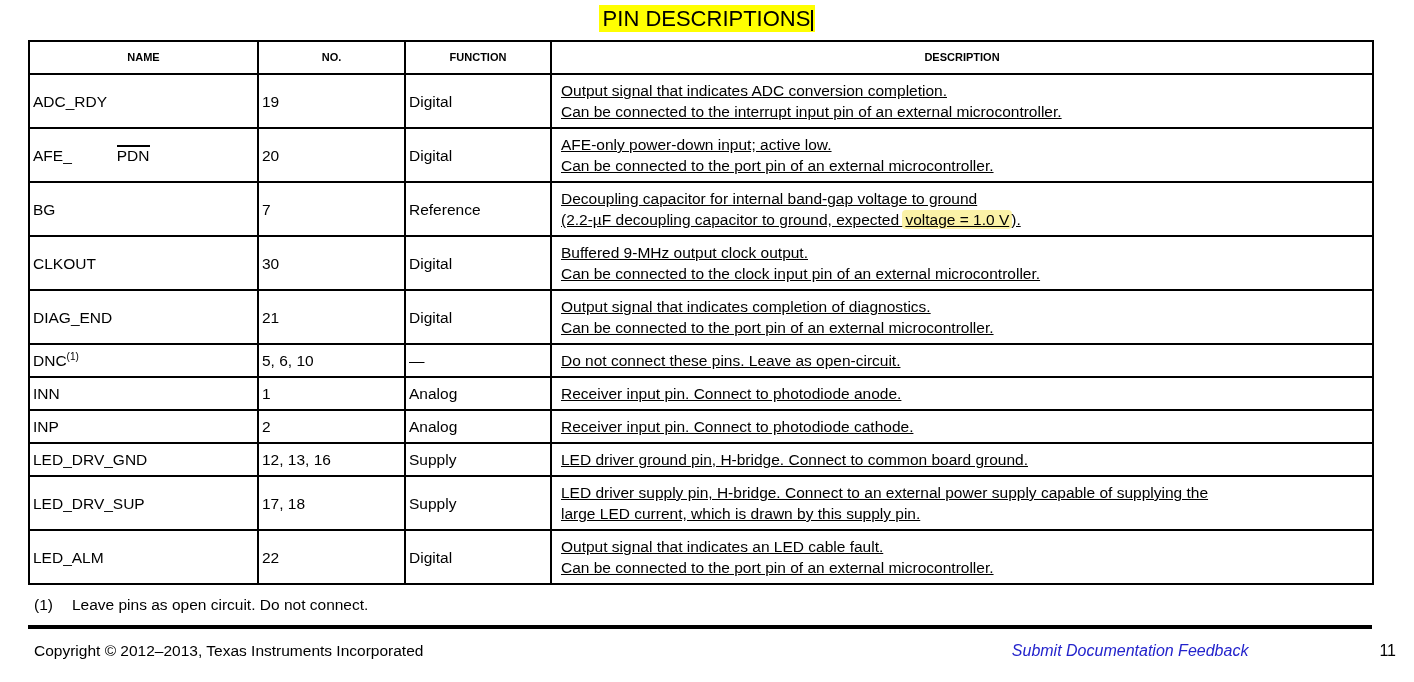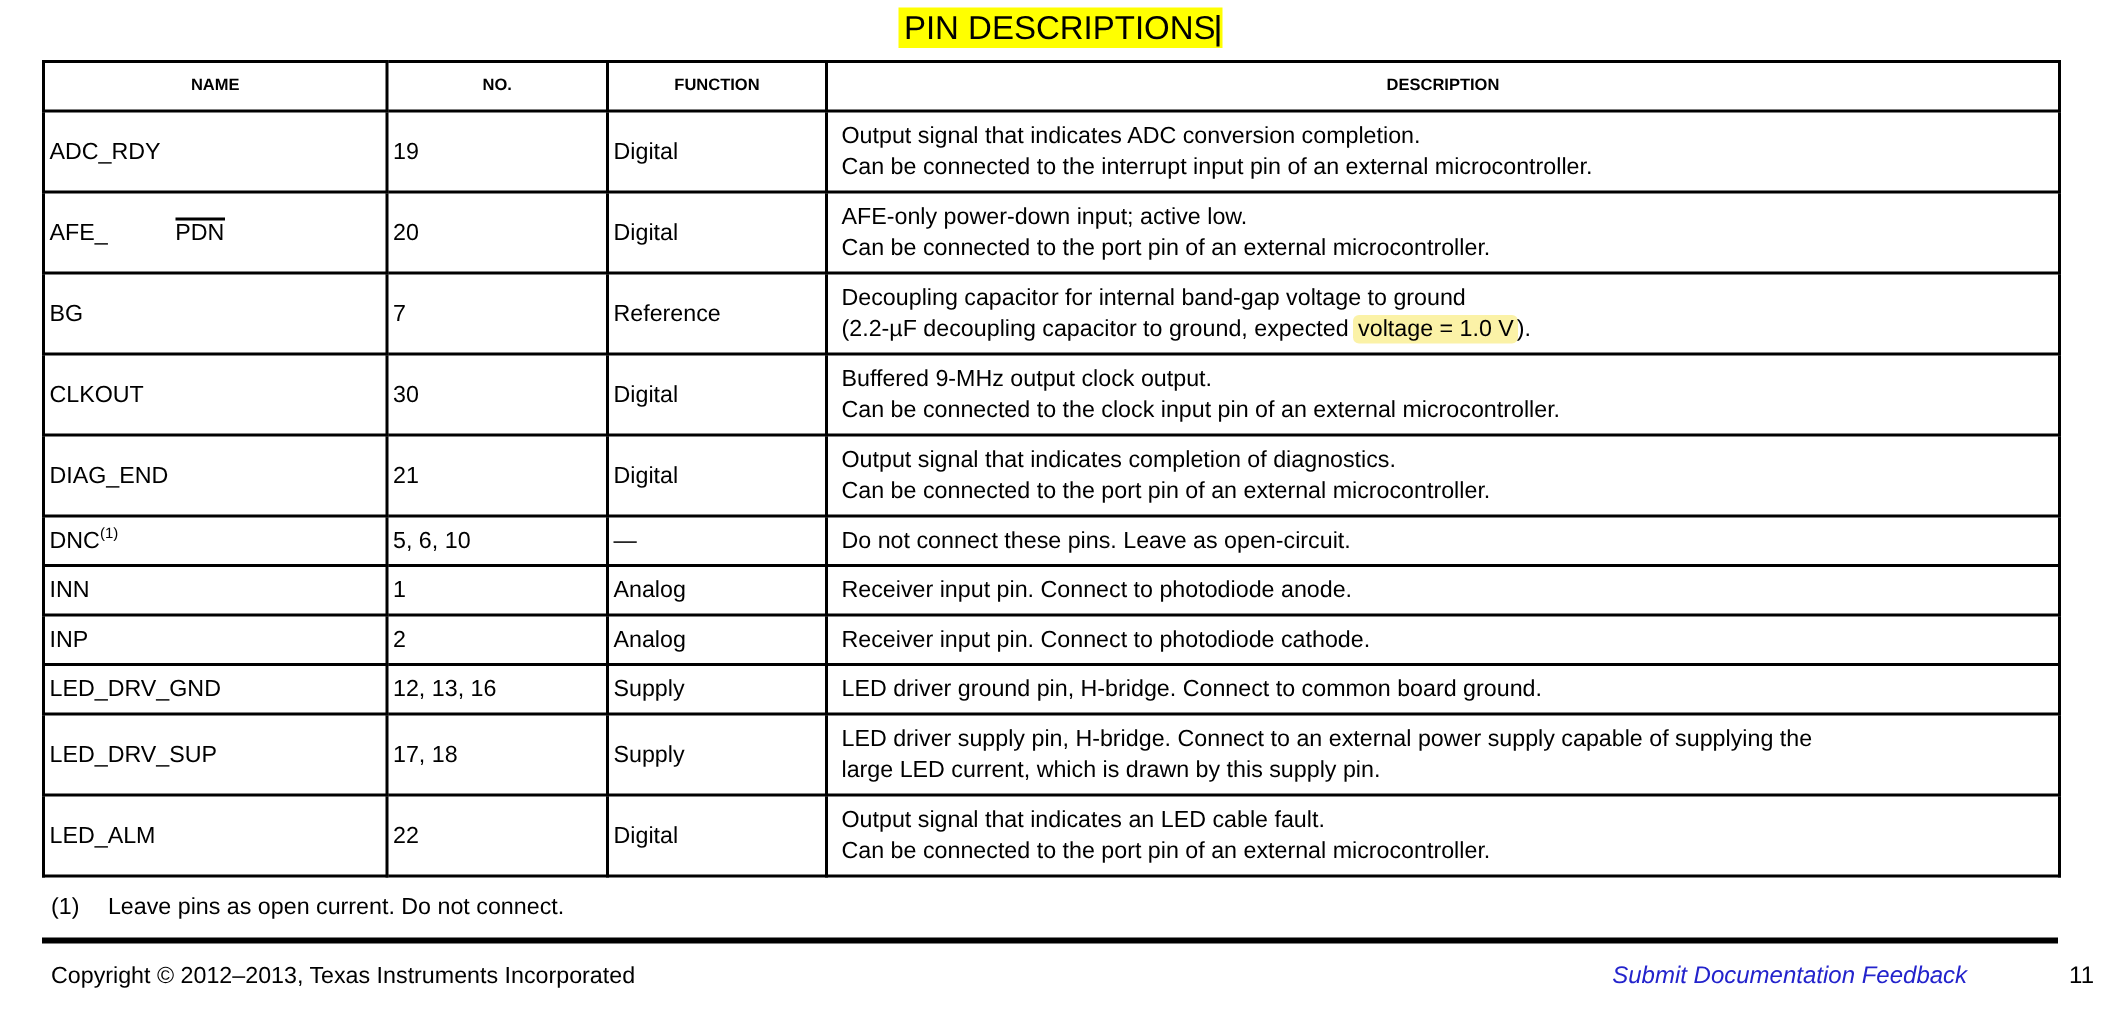--- a/index.html
+++ b/index.html
@@ -55,20 +55,21 @@
   td.c{
     font-size:15.5px;
     padding:5px 3px;
     line-height:21px;
   }
   td.desc{
     font-size:15.5px;
     padding:5px 9px;
     line-height:21px;
     text-align:left;
+    text-decoration:underline;
   }
   .desc-line{white-space:nowrap;}
   .ov{
     display:inline-block;
     border-top:2px solid #000;
     line-height:16px;
     padding-top:1px;
     margin-left:45px;
   }
   sup.fnref{
@@ -97,31 +98,31 @@
   }
   .footer{
     margin:13px 18px 0 34px;
     display:flex;
     align-items:baseline;
     font-size:15.5px;
   }
   .footer-right{
     margin-left:auto;
     display:flex;
-    gap:68px;
+    gap:88px;
     align-items:baseline;
   }
   .link{
     color:var(--link-blue);
     font-style:italic;
     font-size:16px;
     text-decoration:none;
     cursor:pointer;
   }
-  .page-num{font-size:16px;}
+  .page-num{font-size:16px;margin-left:43px;}
 </style>
 </head>
 <body>
 
 <div class="title-wrap">
   <span class="title-hl"><span>PIN DESCRIPTIONS</span><span class="cursor"></span></span>
 </div>
 
 <table class="pins">
   <colgroup>
@@ -232,21 +233,21 @@
         <td class="desc">
           <div class="desc-line"><span>Output signal that indicates an LED cable fault.</span></div>
           <div class="desc-line"><span>Can be connected to the port pin of an external microcontroller.</span></div>
         </td>
       </tr>
     </tbody>
 </table>
 
 <div class="footnote">
   <span>(1)</span>
-  <span>Leave pins as open current. Do not connect.</span>
+  <span>Leave pins as open circuit. Do not connect.</span>
 </div>
 
 <div class="rule"></div>
 
 <div class="footer">
   <span class="copyright">Copyright © 2012–2013, Texas Instruments Incorporated</span>
   <span class="footer-right">
     <a class="link">Submit Documentation Feedback</a>
     <span class="page-num">11</span>
   </span>

